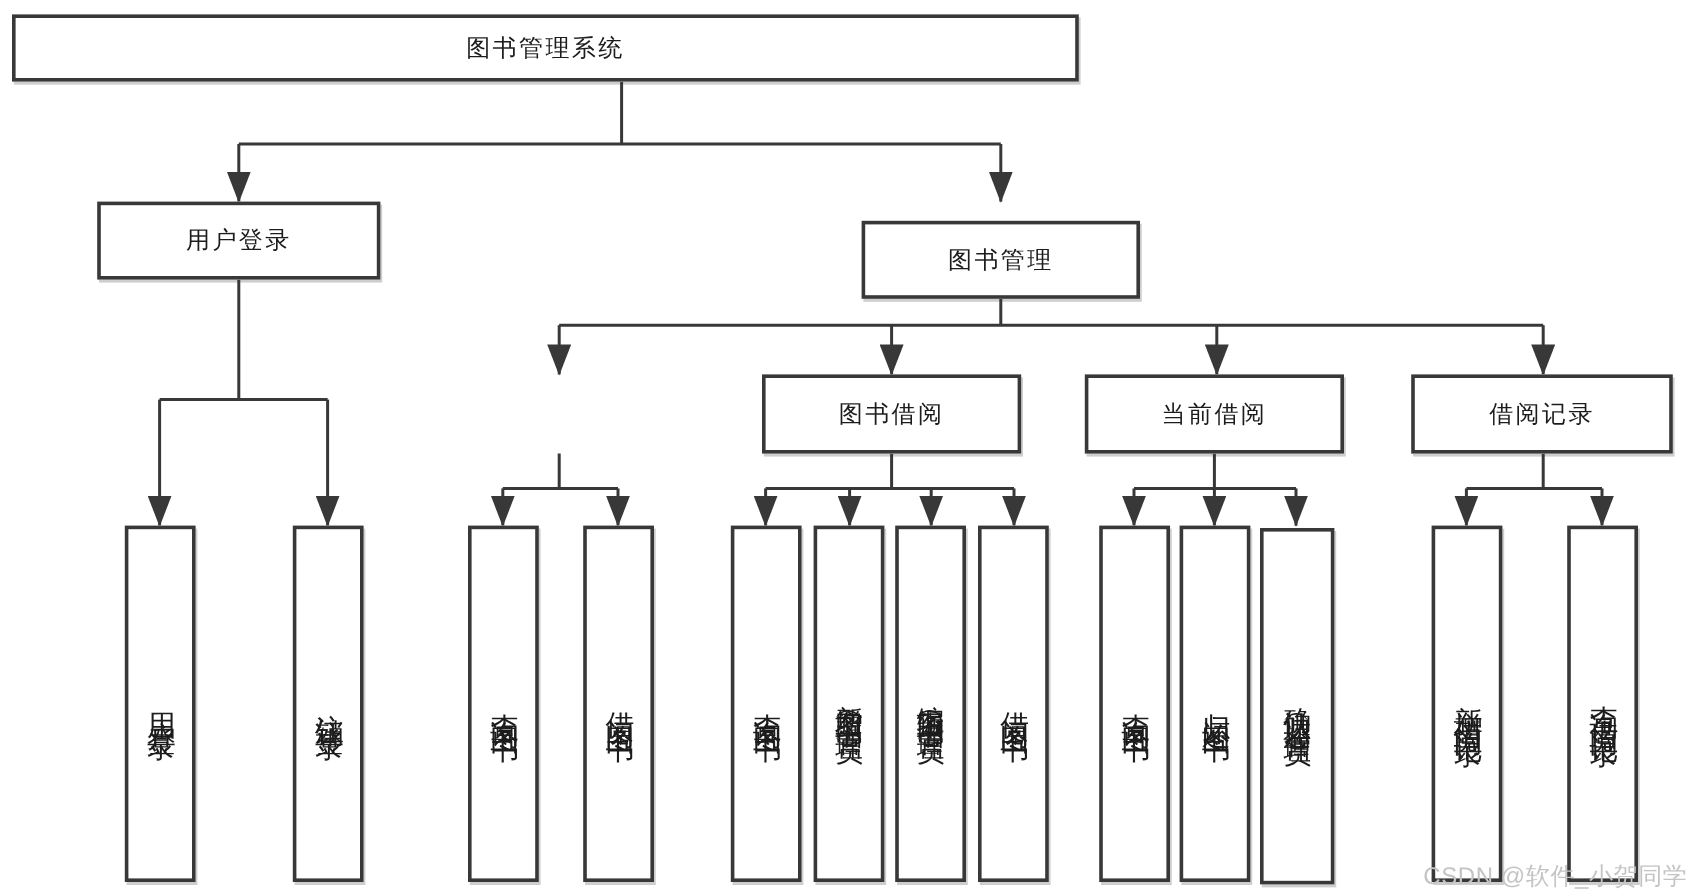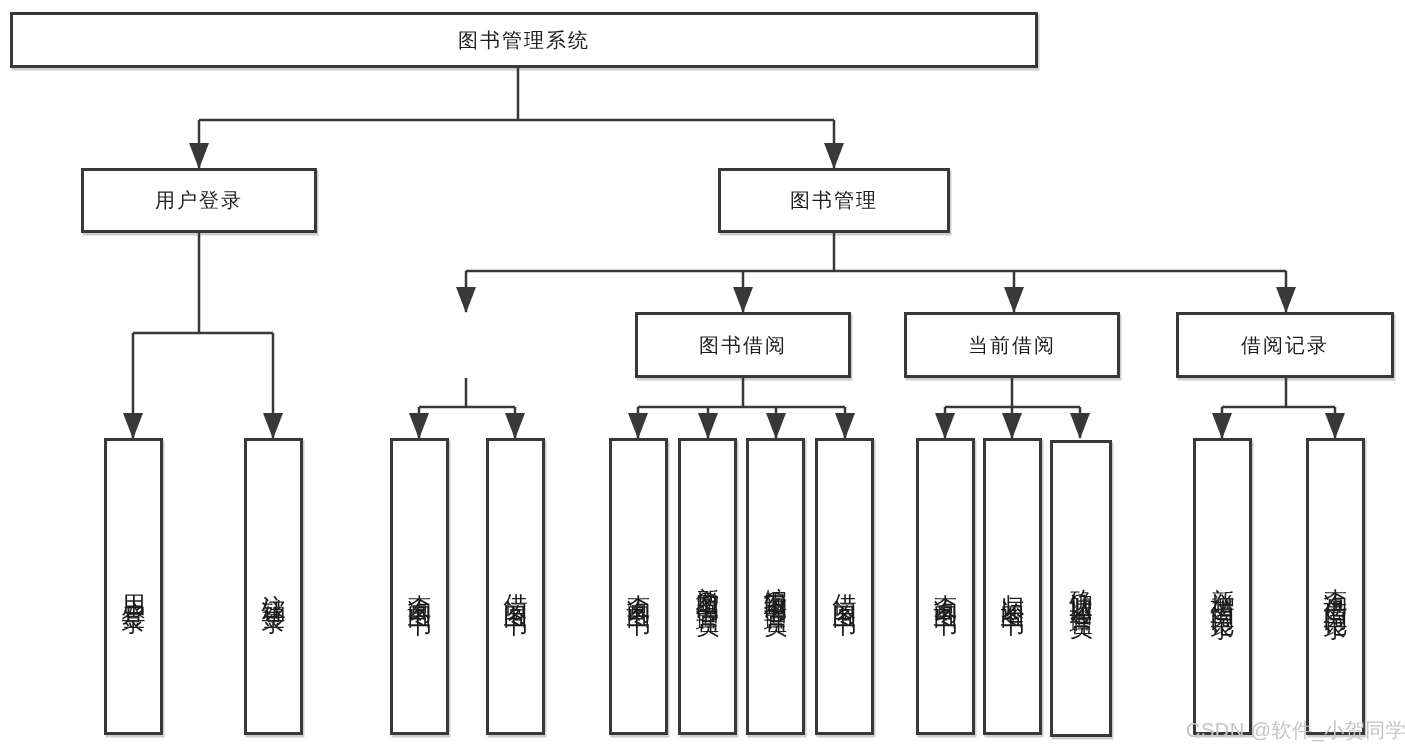--- a/index.html
+++ b/index.html
@@ -92,28 +92,28 @@
       <line x1="945" y1="407" x2="945" y2="438" marker-end="url(#arrow)"></line>
       <line x1="1012" y1="407" x2="1012" y2="438" marker-end="url(#arrow)"></line>
       <line x1="1080" y1="407" x2="1080" y2="438" marker-end="url(#arrow)"></line>
 
       <path d="M1286 378 V407 M1222 407 H1335"></path>
       <line x1="1222" y1="407" x2="1222" y2="438" marker-end="url(#arrow)"></line>
       <line x1="1335" y1="407" x2="1335" y2="438" marker-end="url(#arrow)"></line>
     </g>
   </svg>
 
-  <div class="box" style="left:10px; top:12px; width:1028px; height:56px;text-align:center;">
+  <div class="box" style="left:10px; top:12px; width:889px; height:56px;text-align:center;">
     <span class="h-label">图书管理系统</span>
   </div>
 
   <div class="box" style="left:81px; top:168px; width:236px; height:65px;">
     <span class="h-label">用户登录</span>
   </div>
-  <div class="box" style="left:718px; top:168px; width:232px; height:65px;">
+  <div class="box" style="left:718px; top:184px; width:232px; height:65px;">
     <span class="h-label">图书管理</span>
   </div>
 
   <div class="box" style="left:904px; top:312px; width:216px; height:66px;">
     <span class="h-label">当前借阅</span>
   </div>
   <div class="box" style="left:635px; top:312px; width:216px; height:66px;">
     <span class="h-label">图书借阅</span>
   </div>
   <div class="box" style="left:1176px; top:312px; width:218px; height:66px;text-align:center;">

